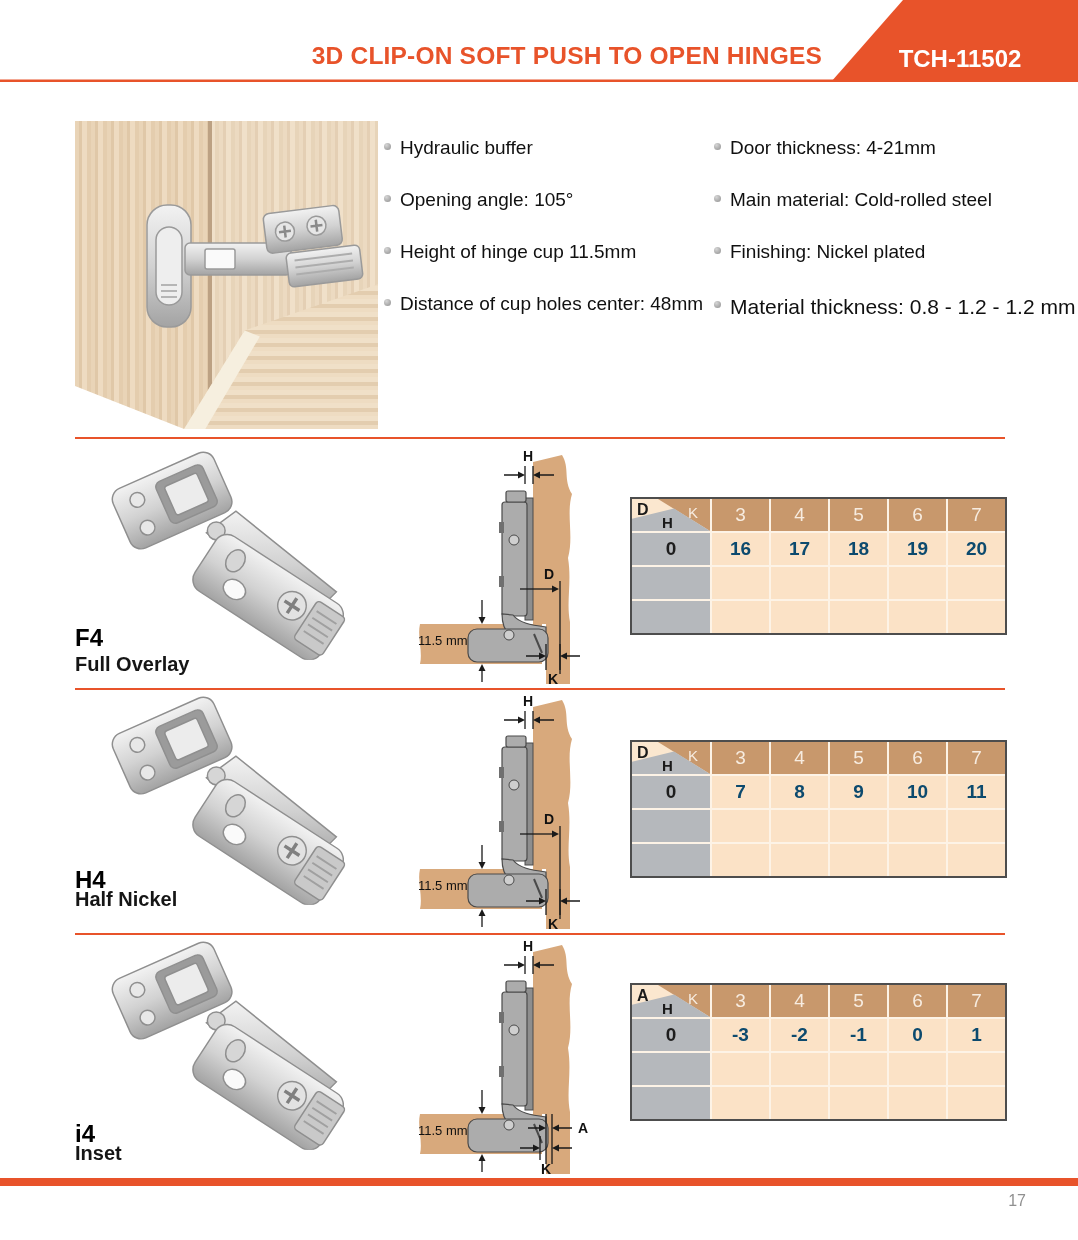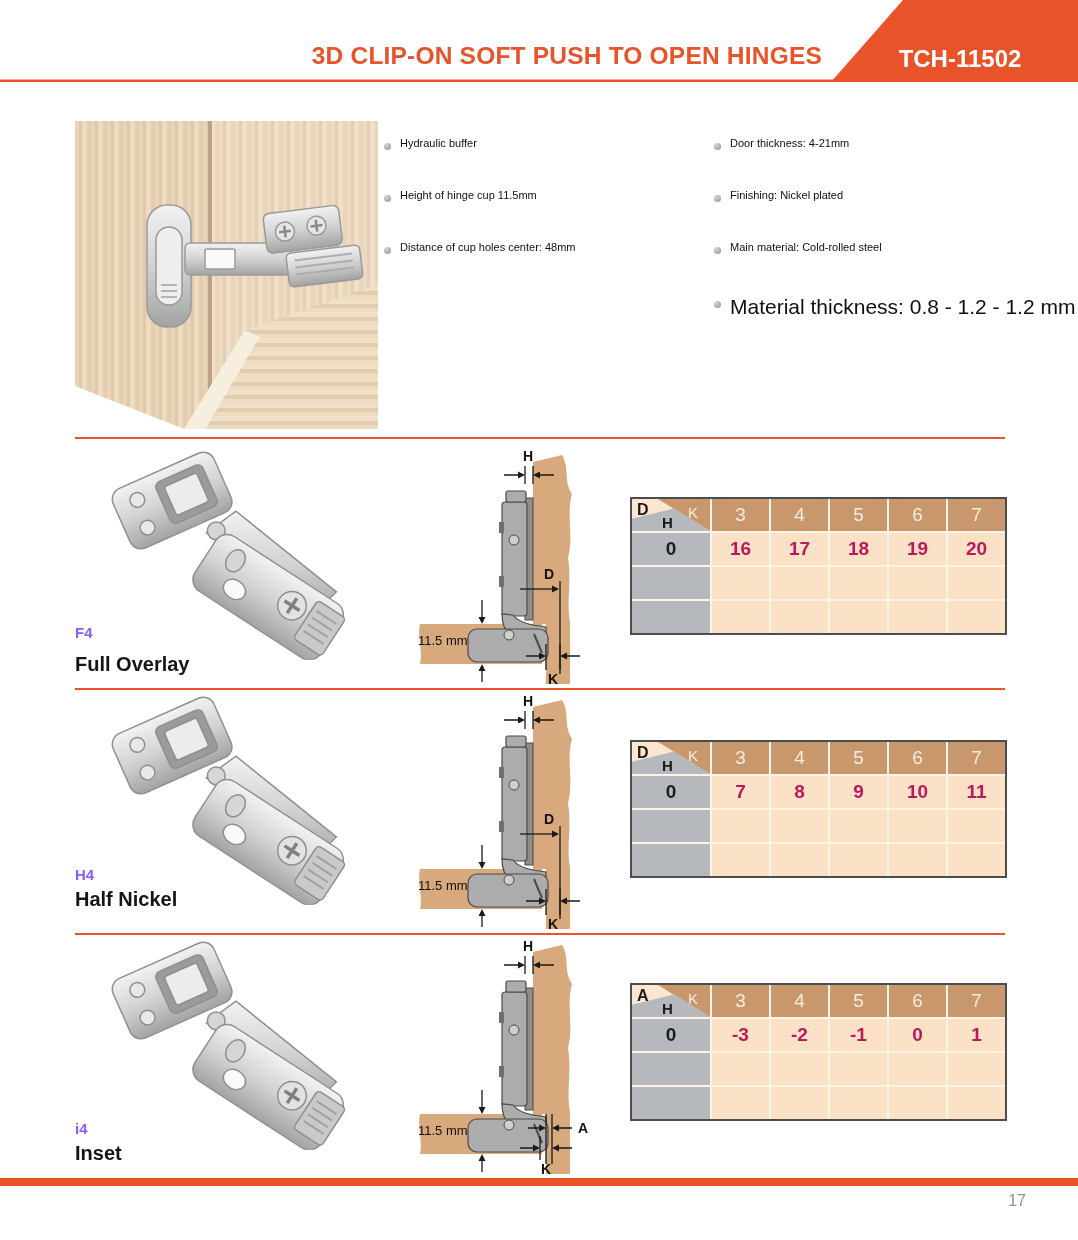--- a/index.html
+++ b/index.html
@@ -25,48 +25,48 @@
          clip-path:polygon(36% 100%,56% 68%,61% 70%,43% 100%);}
   .photo .white-corner{position:absolute;inset:0;background:#fff;
          clip-path:polygon(0 86%,36% 100%,0 100%);}
   .photo .photo-hinge{position:absolute;left:42px;top:66px;width:250px;height:190px;}
 
   
   .spec-list{position:absolute;list-style:none;margin:0;padding:0;width:340px;}
   .spec-list.left{left:384px;top:137px;}
   .spec-list.right{left:714px;top:137px;}
   .spec-list li{display:flex;align-items:flex-start;height:21px;margin-bottom:31px;
-                font-size:11px;color:#101010;white-space:nowrap;}
+                font-size:19px;color:#101010;white-space:nowrap;}
   .spec-list li.small{font-size:21px;padding-top:2px;}
   .dot{flex:0 0 auto;width:7px;height:7px;border-radius:50%;margin:6px 9px 0 0;
        background:radial-gradient(circle at 35% 30%,#d6d6d6,#8f8f8f);}
 
   
   section{position:absolute;left:0;width:1078px;}
   .divider{position:absolute;left:75px;top:0;width:930px;height:2px;background:#E8532A;}
-  .sec-code{position:absolute;left:75px;font-size:15px;font-weight:700;color:#8b5cf6;}
+  .sec-code{position:absolute;left:75px;font-size:24px;font-weight:700;color:#000000;}
   .sec-name{position:absolute;left:75px;font-size:20px;font-weight:700;color:#151515;}
   .hinge-img{position:absolute;left:104px;width:256px;height:212px;}
   .diagram{position:absolute;left:412px;width:207px;height:237px;}
 
   
   .dtable{position:absolute;left:630px;border-collapse:separate;border-spacing:0;
           border:2px solid #4d4d4d;table-layout:fixed;}
   .dtable td{height:32px;padding:0;text-align:center;vertical-align:middle;}
   .dtable td + td{border-left:2px solid #fdf3e6;}
   .dtable tr + tr td{border-top:2px solid #fdf3e6;}
   .hcell{background:#C8986C;color:#f7ece0;font-size:19px;}
   .corner{background:#FBE7CF;position:relative;}
   .cbg{position:absolute;inset:0;width:100%;height:100%;}
   .corner span{position:absolute;line-height:1;}
   .cT{left:5px;top:3px;font-size:16px;font-weight:700;color:#1a1a1a;}
   .cK{right:12px;top:6px;font-size:15px;color:#f7ece0;}
   .cH{left:30px;top:16px;font-size:15px;font-weight:700;color:#1a1a1a;}
   .gcell{background:#B5B8BC;font-size:19px;font-weight:700;color:#1d1d1d;}
-  .ccell{background:#FBE2C6;font-size:19px;font-weight:700;color:#be185d;}
+  .ccell{background:#FBE2C6;font-size:19px;font-weight:700;color:#0c4a6e;}
 
   
   .wood{fill:#D8A97C;stroke:none;}
   .met{fill:#acacac;stroke:#4a4a4a;stroke-width:1.2;}
   .ann{stroke:#1a1a1a;stroke-width:1.3;fill:none;}
   .annF{fill:#1a1a1a;stroke:none;}
   .dimtxt{font-family:"Liberation Sans",sans-serif;font-size:14px;font-weight:700;fill:#111;}
   .cuptxt{font-family:"Liberation Sans",sans-serif;font-size:13px;fill:#111;}
 
   
@@ -142,39 +142,43 @@
     </svg>
   </div>
 
   <ul class="spec-list left">
     <li>
         <span class="dot"></span>
         <span>Hydraulic buffer</span>
       </li>
     <li>
         <span class="dot"></span>
+        <span>Opening angle: 105°</span>
+      </li>
+    <li>
+        <span class="dot"></span>
         <span>Height of hinge cup 11.5mm</span>
       </li>
     <li>
         <span class="dot"></span>
         <span>Distance of cup holes center: 48mm</span>
       </li>
   </ul>
   <ul class="spec-list right">
     <li>
         <span class="dot"></span>
         <span>Door thickness: 4-21mm</span>
       </li>
     <li>
         <span class="dot"></span>
+        <span>Main material: Cold-rolled steel</span>
+      </li>
+    <li>
+        <span class="dot"></span>
         <span>Finishing: Nickel plated</span>
-      </li>
-    <li>
-        <span class="dot"></span>
-        <span>Main material: Cold-rolled steel</span>
       </li>
     <li class="small">
         <span class="dot"></span>
         <span>Material thickness: 0.8 - 1.2 - 1.2 mm</span>
       </li>
   </ul>
 
   <section style="top:437px;height:251px;">
     <div class="divider"></div>
     <svg class="hinge-img" style="top:11px;" viewBox="0 0 260 215">

